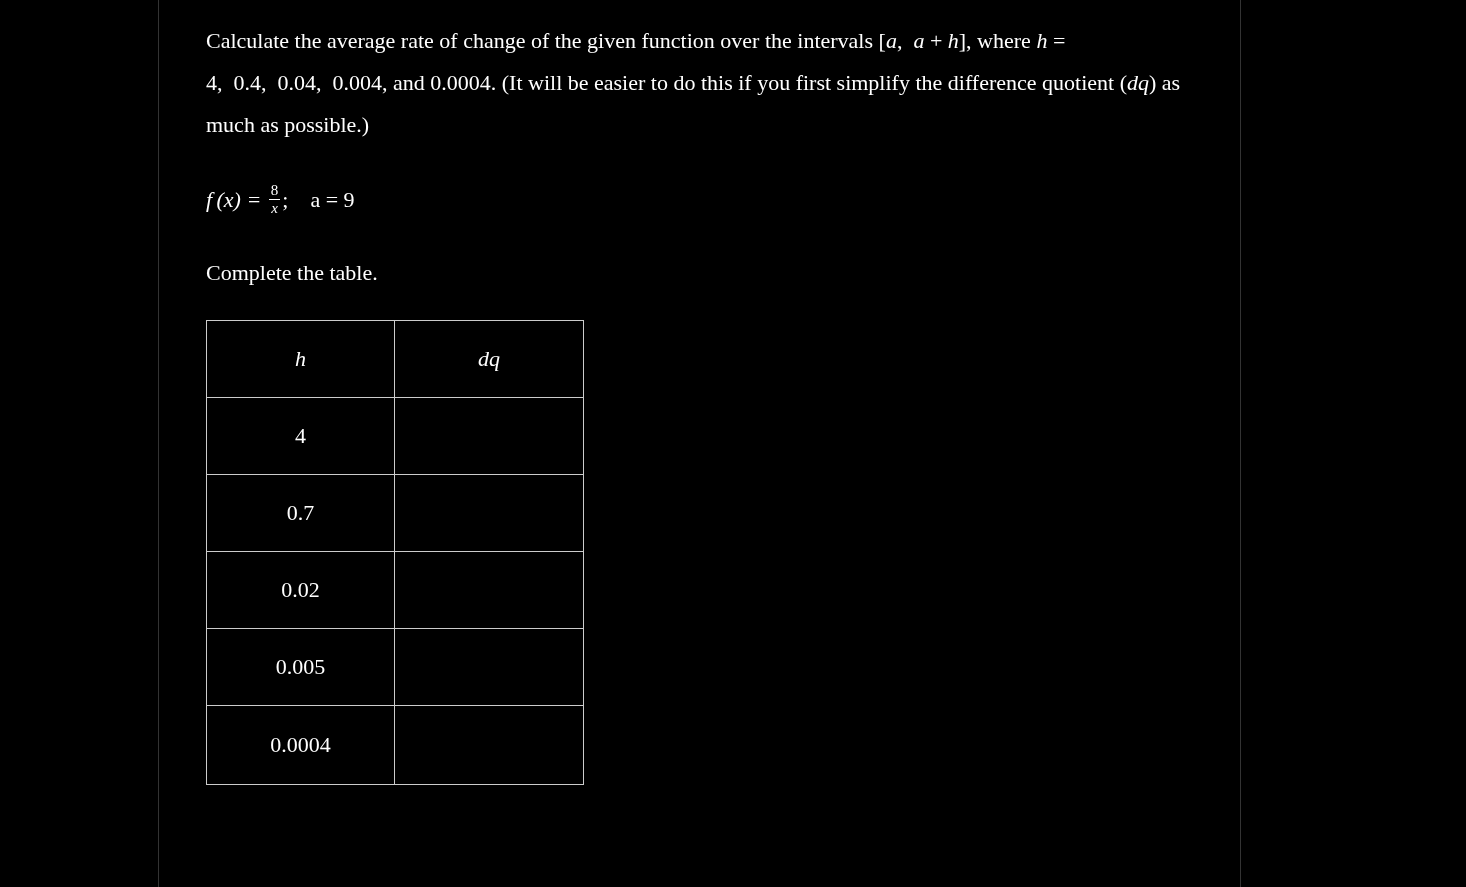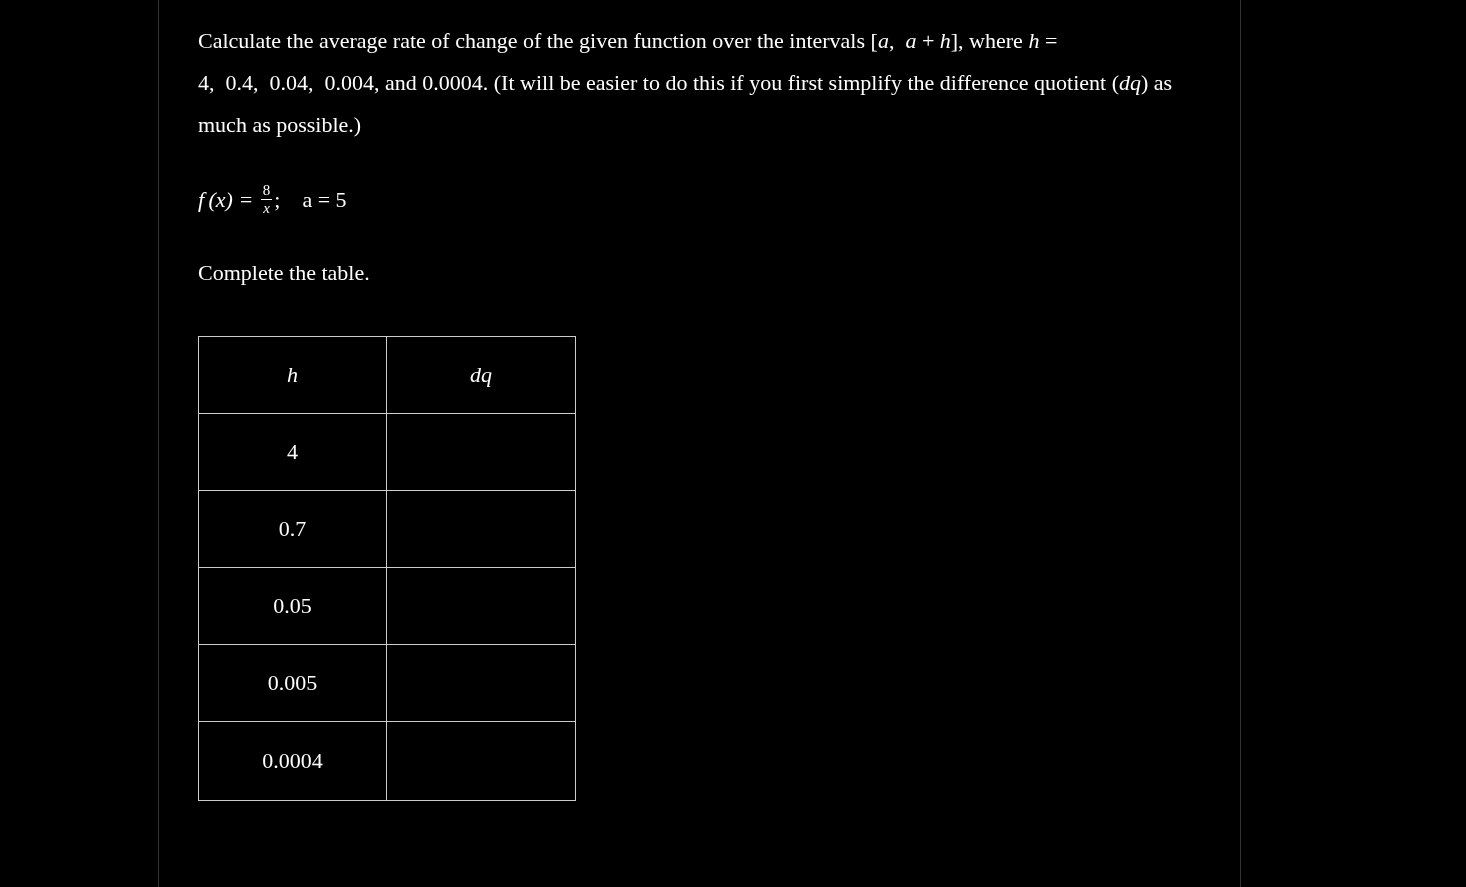--- a/index.html
+++ b/index.html
@@ -22,21 +22,21 @@
     position: absolute;
     top: 0;
     bottom: 0;
     width: 1px;
     background: #333;
   }
   .vline.left { left: 158px; }
   .vline.right { left: 1240px; }
   .content {
     position: absolute;
-    left: 198px;
+    left: 206px;
     right: 240px;
     top: 20px;
   }
   .paragraph {
     line-height: 1.9;
     margin-bottom: 40px;
   }
   .math-i { font-style: italic; }
   .func {
     margin: 10px 0 42px 0;
@@ -48,21 +48,21 @@
     text-align: center;
     font-size: 15px;
     line-height: 1;
     position: relative;
     top: -2px;
     margin: 0 2px;
   }
   .frac .num { display: block; padding: 0 2px 1px 2px; border-bottom: 1px solid #fff; }
   .frac .den { display: block; padding: 1px 2px 0 2px; }
   .complete {
-    margin-bottom: 50px;
+    margin-bottom: 34px;
   }
   table.dq {
     border-collapse: collapse;
     margin-top: 6px;
   }
   table.dq th, table.dq td {
     border: 1px solid #ccc;
     text-align: center;
     vertical-align: middle;
   }
@@ -92,41 +92,41 @@
 
   <div class="content">
 
     <div class="paragraph">Calculate the average rate of change of the given function over the intervals [<span class="math-i">a</span>,&nbsp;&nbsp;<span class="math-i">a</span> + <span class="math-i">h</span>], where <span class="math-i">h</span> = 4,&nbsp;&nbsp;0.4,&nbsp;&nbsp;0.04,&nbsp;&nbsp;0.004, and 0.0004. (It will be easier to do this if you first simplify the difference quotient (<span class="math-i">dq</span>) as much as possible.)</div>
 
     <div class="func">
       <span class="math-i">f (x) = </span>
       <span class="frac">
         <span class="num">8</span>
         <span class="den math-i">x</span>
-      </span><span>; a = 5</span>
+      </span><span>; a = 9</span>
     </div>
 
     <div class="complete">Complete the table.</div>
 
     <table class="dq">
       <tbody>
           <tr>
         <th class="h-col">h</th>
         <th class="dq-col">dq</th>
       </tr>
       <tr>
         <td>4</td>
         <td class="dqcell"></td>
       </tr>
       <tr>
         <td>0.7</td>
         <td class="dqcell"></td>
       </tr>
       <tr>
-        <td>0.05</td>
+        <td>0.02</td>
         <td class="dqcell"></td>
       </tr>
       <tr>
         <td>0.005</td>
         <td class="dqcell"></td>
       </tr>
       <tr class="lastrow">
         <td>0.0004</td>
         <td class="dqcell"></td>
       </tr>

